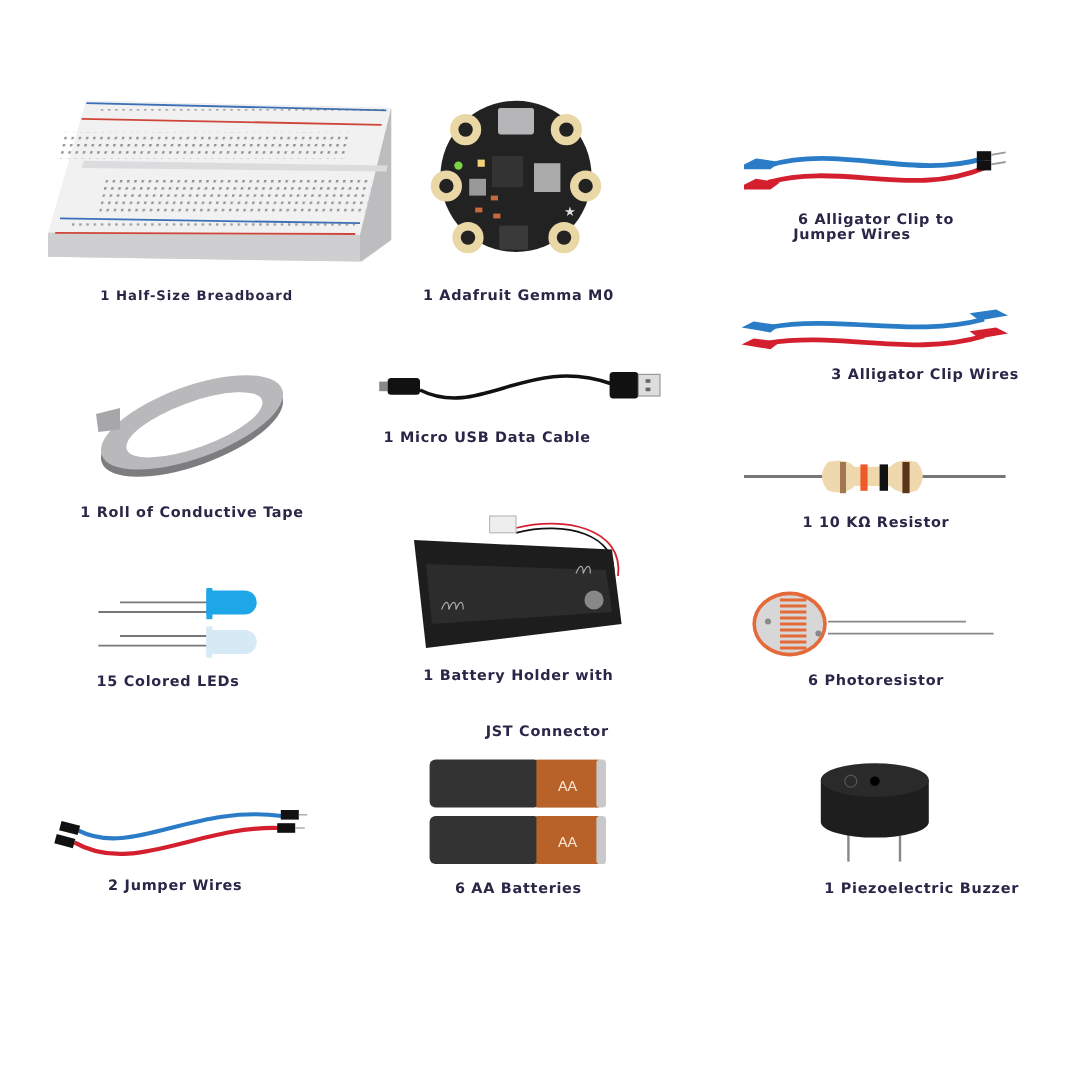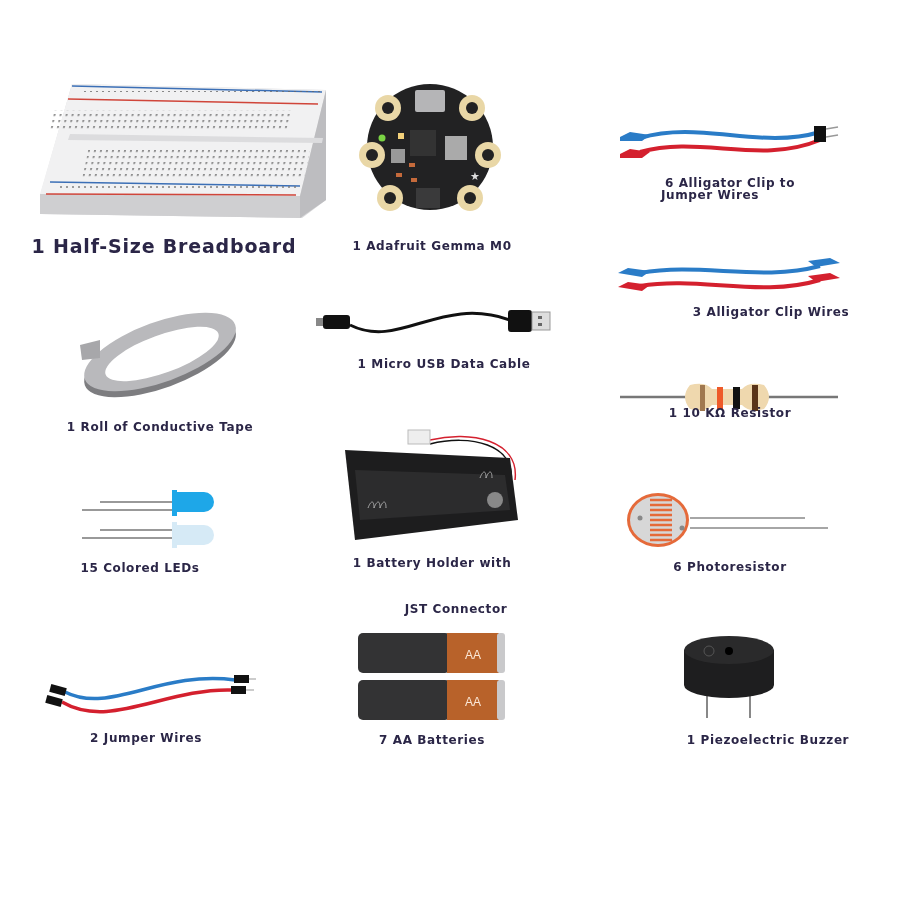--- a/index.html
+++ b/index.html
@@ -1,19 +1,19 @@
 <!DOCTYPE html>
 <html><head>
 <meta charset="utf-8">
 <style>
   html,body{margin:0;padding:0;background:#ffffff;}
   body{width:900px;height:900px;position:relative;overflow:hidden;font-family:"DejaVu Sans","Liberation Sans",sans-serif;}
   .item{position:absolute;}
   .label{position:absolute;color:#2b2647;font-weight:bold;font-size:12px;letter-spacing:0.6px;text-align:center;line-height:13px;white-space:nowrap;transform:translateX(-50%);}
-  .label.big{font-size:19px;letter-spacing:0.8px;}
+  .label.big{font-size:11px;letter-spacing:0.8px;}
   svg{position:absolute;overflow:visible;}
 </style>
 </head>
 <body>
 
 <div class="item">
   <svg width="900" height="900" style="left:0;top:0">
     <polygon points="72,84 326,90 326,200 302,218 40,214 40,196" fill="#d8d8da"></polygon>
     <polygon points="72,84 326,90 300,196 40,194" fill="#f1f1f2"></polygon>
     <polygon points="40,194 300,196 300,218 40,214" fill="#cfcfd1"></polygon>
@@ -105,21 +105,21 @@
 <div class="item">
   <svg width="900" height="900" style="left:0;top:0">
     <path d="M350,325 C400,350 440,295 510,320" stroke="#111" stroke-width="3" fill="none"></path>
     <rect x="316" y="318" width="7" height="8" fill="#888"></rect>
     <rect x="323" y="315" width="27" height="14" rx="3" fill="#111"></rect>
     <rect x="508" y="310" width="24" height="22" rx="3" fill="#111"></rect>
     <rect x="532" y="312" width="18" height="18" fill="#ddd" stroke="#999"></rect>
     <rect x="538" y="316" width="4" height="3" fill="#666"></rect>
       <rect x="538" y="323" width="4" height="3" fill="#666"></rect>
   </svg>
-  <div class="label" style="left:444px;top:358px;">1 Micro USB Data Cable</div>
+  <div class="label" style="left:406px;top:358px;">1 Micro USB Data Cable</div>
 </div>
 
 <div class="item">
   <svg width="900" height="900" style="left:0;top:0">
     <path d="M640,273 C700,262 760,282 820,266" stroke="#2a7cc7" stroke-width="4" fill="none"></path>
     <path d="M640,286 C700,276 760,298 820,280" stroke="#d4202e" stroke-width="4" fill="none"></path>
     <path d="M618,273 l10,-5 l22,3 l-8,6z" fill="#2a7cc7"></path>
     <path d="M618,287 l10,-5 l22,3 l-8,6z" fill="#d4202e"></path>
     <path d="M840,263 l-10,-5 l-22,3 l8,6z" fill="#2a7cc7"></path>
     <path d="M840,278 l-10,-5 l-22,3 l8,6z" fill="#d4202e"></path>
@@ -129,21 +129,21 @@
 
 <div class="item">
   <svg width="900" height="900" style="left:0;top:0">
     <line x1="620" y1="397" x2="838" y2="397" stroke="#777" stroke-width="2.5"></line>
     <path d="M690,385 q15,-4 22,4 h30 q7,-8 22,-4 q10,12 0,24 q-15,4 -22,-4 h-30 q-7,8 -22,4 q-10,-12 0,-24z" fill="#efd8ae"></path>
     <rect x="700" y="385" width="5" height="26" fill="#a0784f"></rect>
     <rect x="717" y="387" width="6" height="22" fill="#ee5a2a"></rect>
     <rect x="733" y="387" width="7" height="22" fill="#111"></rect>
     <rect x="752" y="385" width="6" height="26" fill="#5a3419"></rect>
   </svg>
-  <div class="label" style="left:730px;top:407px;">1 10 KΩ Resistor</div>
+  <div class="label" style="left:730px;top:429px;">1 10 KΩ Resistor</div>
 </div>
 
 <div class="item">
   <svg width="900" height="900" style="left:0;top:0">
     <line x1="100" y1="502" x2="175" y2="502" stroke="#777" stroke-width="1.5"></line>
     <line x1="82" y1="510" x2="175" y2="510" stroke="#777" stroke-width="1.5"></line>
     <path d="M172,492 h32 a10,10 0 0 1 0,20 h-32z" fill="#1ea7e8"></path>
     <rect x="172" y="490" width="5" height="26" fill="#1ea7e8"></rect>
     <line x1="100" y1="530" x2="180" y2="530" stroke="#777" stroke-width="1.5"></line>
     <line x1="82" y1="538" x2="180" y2="538" stroke="#777" stroke-width="1.5"></line>
@@ -207,21 +207,21 @@
       <rect x="497" y="633" width="8" height="40" rx="3" fill="#c9c9cb"></rect>
       <text x="473" y="659" font-size="12" fill="#fbe7d6" text-anchor="middle" font-family="Liberation Sans, sans-serif">AA</text>
     </g>
     <g>
       <rect x="358" y="680" width="92" height="40" rx="5" fill="#333334"></rect>
       <rect x="447" y="680" width="52" height="40" fill="#b8622a"></rect>
       <rect x="497" y="680" width="8" height="40" rx="3" fill="#c9c9cb"></rect>
       <text x="473" y="706" font-size="12" fill="#fbe7d6" text-anchor="middle" font-family="Liberation Sans, sans-serif">AA</text>
     </g>
   </svg>
-  <div class="label" style="left:432px;top:734px;">7 AA Batteries</div>
+  <div class="label" style="left:432px;top:734px;">6 AA Batteries</div>
 </div>
 
 <div class="item">
   <svg width="900" height="900" style="left:0;top:0">
     <line x1="707" y1="695" x2="707" y2="718" stroke="#888" stroke-width="2"></line>
     <line x1="750" y1="695" x2="750" y2="718" stroke="#888" stroke-width="2"></line>
     <path d="M684,650 v35 a45,13 0 0 0 90,0 v-35z" fill="#1e1e1f"></path>
     <ellipse cx="729" cy="650" rx="45" ry="14" fill="#2a2a2b"></ellipse>
     <circle cx="729" cy="651" r="4" fill="#000"></circle>
     <circle cx="709" cy="651" r="5" fill="none" stroke="#555"></circle>

